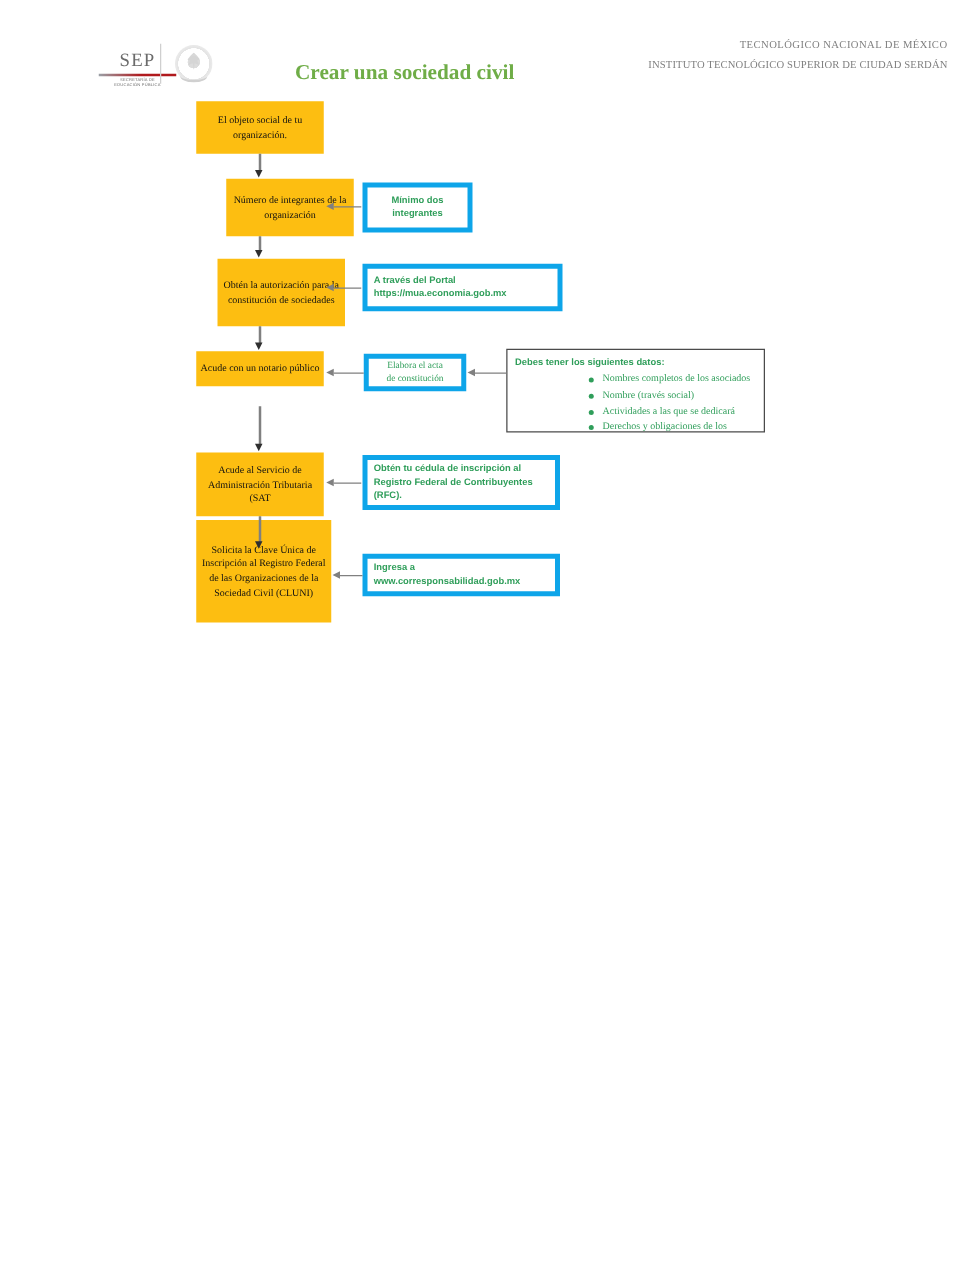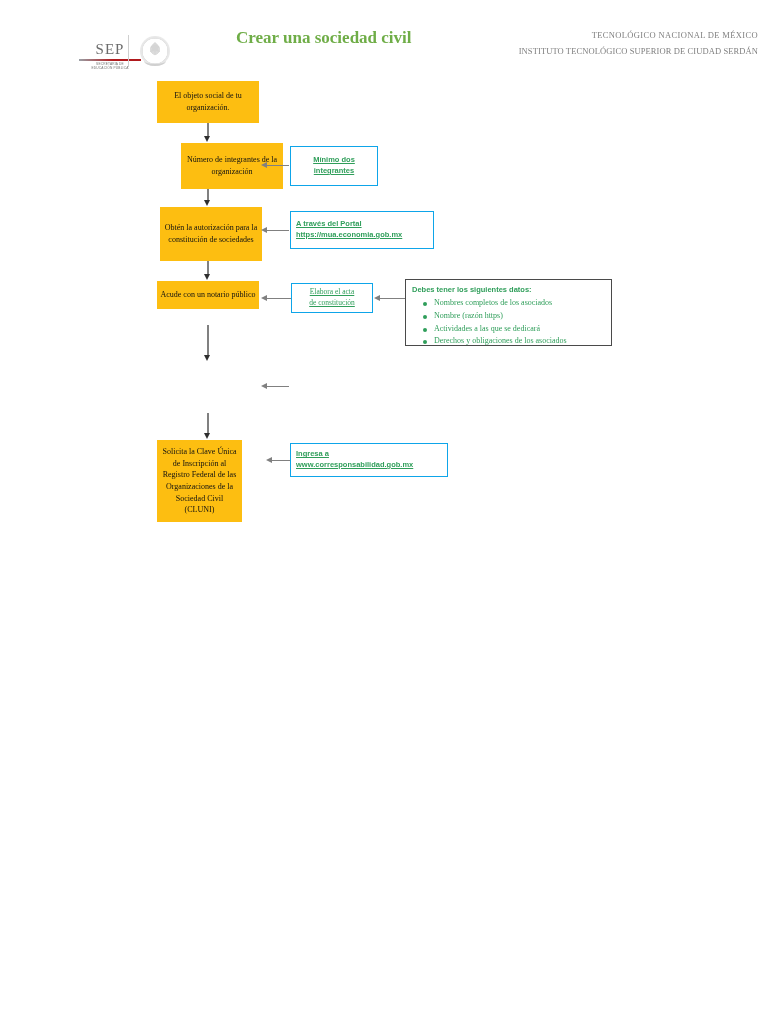--- a/index.html
+++ b/index.html
@@ -137,27 +137,26 @@
 
   .orange {
     background: #fdbe11;
     color: #111111;
     font-family: "Liberation Serif", serif;
     font-size: 8px;
     line-height: 1.45;
   }
   .callout {
     background: #ffffff;
-    border: 1px solid #0ea5e9;
+    border: 4px solid #0ea5e9;
     color: #2f9e5a;
     font-family: "Liberation Sans", sans-serif;
     font-size: 7.5px;
     font-weight: bold;
     line-height: 1.45;
-    text-decoration: underline;
   }
   .callout.serifed {
     font-family: "Liberation Serif", serif;
     font-weight: normal;
   }
   .callout .txt { padding: 0 5px; }
 
   .callout-left { justify-content: flex-start; text-align: left; }
 
   .bullets {
@@ -174,21 +173,21 @@
     font-family: "Liberation Sans", sans-serif;
     font-weight: bold;
     font-size: 7.5px;
     margin-bottom: 1px;
   }
   .bullets ul {
     margin: 0;
     padding-left: 22px;
     list-style: none;
   }
-  .bullets li { position: relative; }
+  .bullets li { position: relative; margin-left: 48px; }
   .bullets li::before {
     content: "";
     position: absolute;
     left: -11px;
     top: 5px;
     width: 4px;
     height: 4px;
     border-radius: 50%;
     background: #2f9e5a;
   }
@@ -224,40 +223,43 @@
 
     <div class="sep-logo-block" style="left:70px; top:42px; width:80px;">
       <div class="sep-word">SEP</div>
       <div class="sep-rule"></div>
       <div class="sep-sub">SECRETARÍA DE</div>
       <div class="sep-sub">EDUCACIÓN PÚBLICA</div>
     </div>
     <div class="sep-pipe" style="left:128px; top:35px;"></div>
     <div class="eagle" style="left:140px; top:36px;"></div>
 
-    <div class="slide-title title-green" style="left:236px; top:28px;">Crear una sociedad civil</div>
+    <div class="slide-title title-green" style="left:236px; top:48px;">Crear una sociedad civil</div>
 
     <div class="hdr-right" style="right:10px; top:30px; width:420px;">
       <div class="hdr-line1">TECNOLÓGICO NACIONAL DE MÉXICO</div>
       <div class="hdr-line2">INSTITUTO TECNOLÓGICO SUPERIOR DE CIUDAD SERDÁN</div>
     </div>
 
     <div class="node orange" style="left:157px; top:81px; width:102px; height:42px;">
       <span class="txt">El objeto social de tu organización.</span>
     </div>
     <div class="node orange" style="left:157px; top:143px; width:102px; height:46px;margin-left:24px;">
       <span class="txt">Número de integrantes de la organización</span>
     </div>
-    <div class="node orange" style="left:160px; top:207px; width:102px; height:54px;">
+    <div class="node orange" style="left:174px; top:207px; width:102px; height:54px;">
       <span class="txt">Obtén la autorización para la constitución de sociedades</span>
     </div>
     <div class="node orange" style="left:157px; top:281px; width:102px; height:28px;">
       <span class="txt">Acude con un notario público</span>
     </div>
-    <div class="node orange" style="left:157px; top:440px; width:85px; height:82px;">
+    <div class="node orange" style="left:157px; top:362px; width:102px; height:51px;">
+      <span class="txt">Acude al Servicio de Administración Tributaria (SAT</span>
+    </div>
+    <div class="node orange" style="left:157px; top:416px; width:108px; height:82px;">
       <span class="txt">Solicita la Clave Única de Inscripción al Registro Federal de las Organizaciones de la Sociedad Civil (CLUNI)</span>
     </div>
 
     <div class="conn" style="left:207px; top:123px; width:1.6px; height:14px;"></div>
     <div class="arrow down dark" style="left:204px; top:136px;"></div>
 
     <div class="conn" style="left:207px; top:189px; width:1.6px; height:12px;"></div>
     <div class="arrow down dark" style="left:204px; top:200px;"></div>
 
     <div class="conn" style="left:207px; top:261px; width:1.6px; height:14px;"></div>
@@ -271,21 +273,21 @@
 
     <div class="node callout" style="left:290px; top:146px; width:88px; height:40px;">
       <span class="txt">
         <span>Mínimo dos</span><br>
         <span>integrantes</span>
       </span>
     </div>
     <div class="conn" style="left:267px; top:165px; width:22px; height:1.2px;"></div>
     <div class="arrow left" style="left:261px; top:162px;"></div>
 
-    <div class="node callout callout-left" style="left:290px; top:211px; width:144px; height:38px;">
+    <div class="node callout callout-left" style="left:290px; top:211px; width:160px; height:38px;">
       <span class="txt">
         <span>A través del Portal</span><br>
         <span>https://mua.economia.gob.mx</span>
       </span>
     </div>
     <div class="conn" style="left:267px; top:230px; width:22px; height:1.2px;"></div>
     <div class="arrow left" style="left:261px; top:227px;"></div>
 
     <div class="node callout serifed" style="left:291px; top:283px; width:82px; height:30px;">
       <span class="txt">
@@ -294,29 +296,36 @@
       </span>
     </div>
     <div class="conn" style="left:267px; top:298px; width:24px; height:1.2px;"></div>
     <div class="arrow left" style="left:261px; top:295px;"></div>
 
     <div class="node" style="left:405px; top:279px; width:207px; height:67px; border:1px solid #4a4a4a; background:#fff; display:block;">
       <div class="bullets">
         <div class="head">Debes tener los siguientes datos:</div>
         <ul>
           <li>Nombres completos de los asociados</li>
-          <li>Nombre (razón https)</li>
+          <li>Nombre (través social)</li>
           <li>Actividades a las que se dedicará</li>
           <li>Derechos y obligaciones de los asociados</li>
         </ul>
       </div>
     </div>
     <div class="conn" style="left:380px; top:298px; width:25px; height:1.2px;"></div>
     <div class="arrow left" style="left:374px; top:295px;"></div>
 
+    <div class="node callout callout-left" style="left:290px; top:364px; width:158px; height:44px;">
+      <span class="txt">
+        <span>Obtén tu cédula de inscripción al</span><br>
+        <span>Registro Federal de Contribuyentes</span><br>
+        <span>(RFC).</span>
+      </span>
+    </div>
     <div class="conn" style="left:267px; top:386px; width:22px; height:1.2px;"></div>
     <div class="arrow left" style="left:261px; top:383px;"></div>
 
     <div class="node callout callout-left" style="left:290px; top:443px; width:158px; height:34px;">
       <span class="txt">
         <span>Ingresa a</span><br>
         <span>www.corresponsabilidad.gob.mx</span>
       </span>
     </div>
     <div class="conn" style="left:272px; top:460px; width:18px; height:1.2px;"></div>

